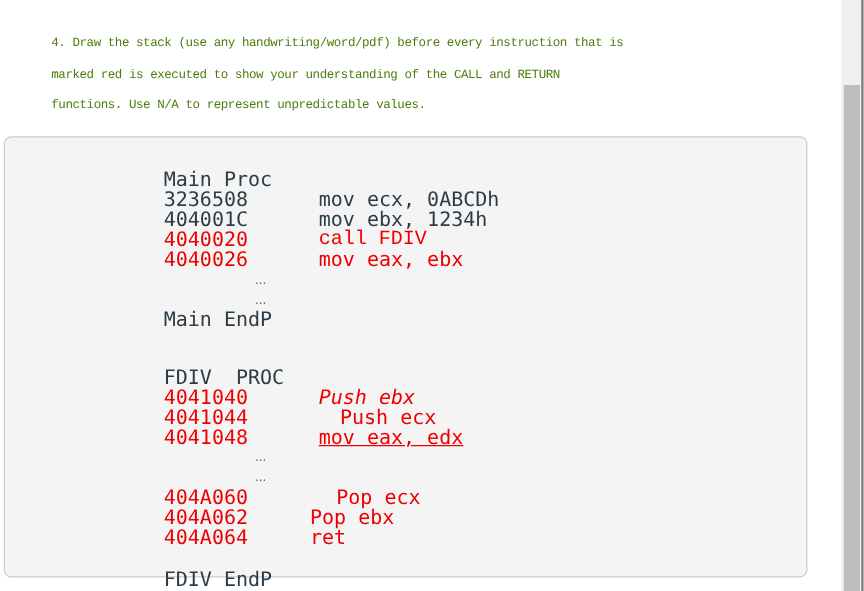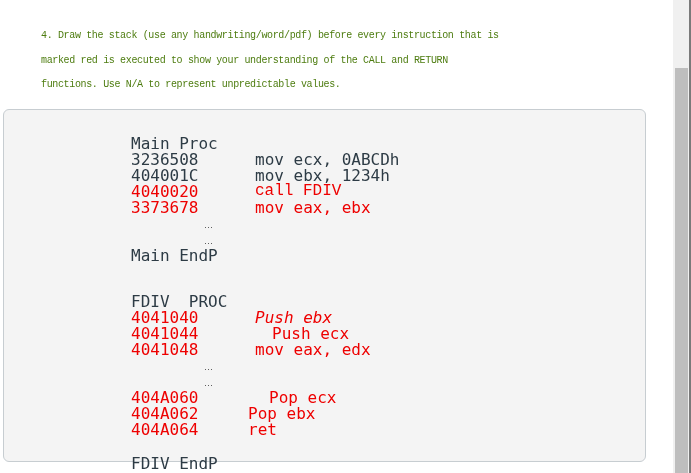--- a/index.html
+++ b/index.html
@@ -94,38 +94,38 @@
 
 <div class="line" style="left:131px; top:153px;">3236508</div>
 <div class="line" style="left:255px; top:153px;">mov ecx, 0ABCDh</div>
 
 <div class="line" style="left:131px; top:169px;">404001C</div>
 <div class="line" style="left:255px; top:169px;">mov ebx, 1234h</div>
 
 <div class="line red" style="left:131px; top:185px;">4040020</div>
 <div class="line red" style="left:255px; top:185px;font-family:Liberation Mono, monospace;">call FDIV</div>
 
-<div class="line red" style="left:131px; top:201px;">3373678</div>
+<div class="line red" style="left:131px; top:201px;">4040026</div>
 <div class="line red" style="left:255px; top:201px;">mov eax, ebx</div>
 
 <div class="dots" style="left:204px; top:220px;">…</div>
 <div class="dots" style="left:204px; top:236px;">…</div>
 
 <div class="line" style="left:131px; top:249px;">Main EndP</div>
 
 <div class="line" style="left:131px; top:295px;">FDIV  PROC</div>
 
 <div class="line red" style="left:131px; top:311px;">4041040</div>
 <div class="line red" style="left:255px; top:311px;font-style:italic;">Push ebx</div>
 
 <div class="line red" style="left:131px; top:327px;">4041044</div>
 <div class="line red" style="left:255px; top:327px;margin-left:17px;">Push ecx</div>
 
 <div class="line red" style="left:131px; top:343px;">4041048</div>
-<div class="line red" style="left:255px; top:343px;">mov eax, edx</div>
+<div class="line red" style="left:255px; top:343px;text-decoration:underline;">mov eax, edx</div>
 
 <div class="dots" style="left:204px; top:362px;">…</div>
 <div class="dots" style="left:204px; top:378px;">…</div>
 
 <div class="line red" style="left:131px; top:391px;">404A060</div>
 <div class="line red" style="left:248px; top:391px;margin-left:21px;">Pop ecx</div>
 
 <div class="line red" style="left:131px; top:407px;">404A062</div>
 <div class="line red" style="left:248px; top:407px;">Pop ebx</div>
 

